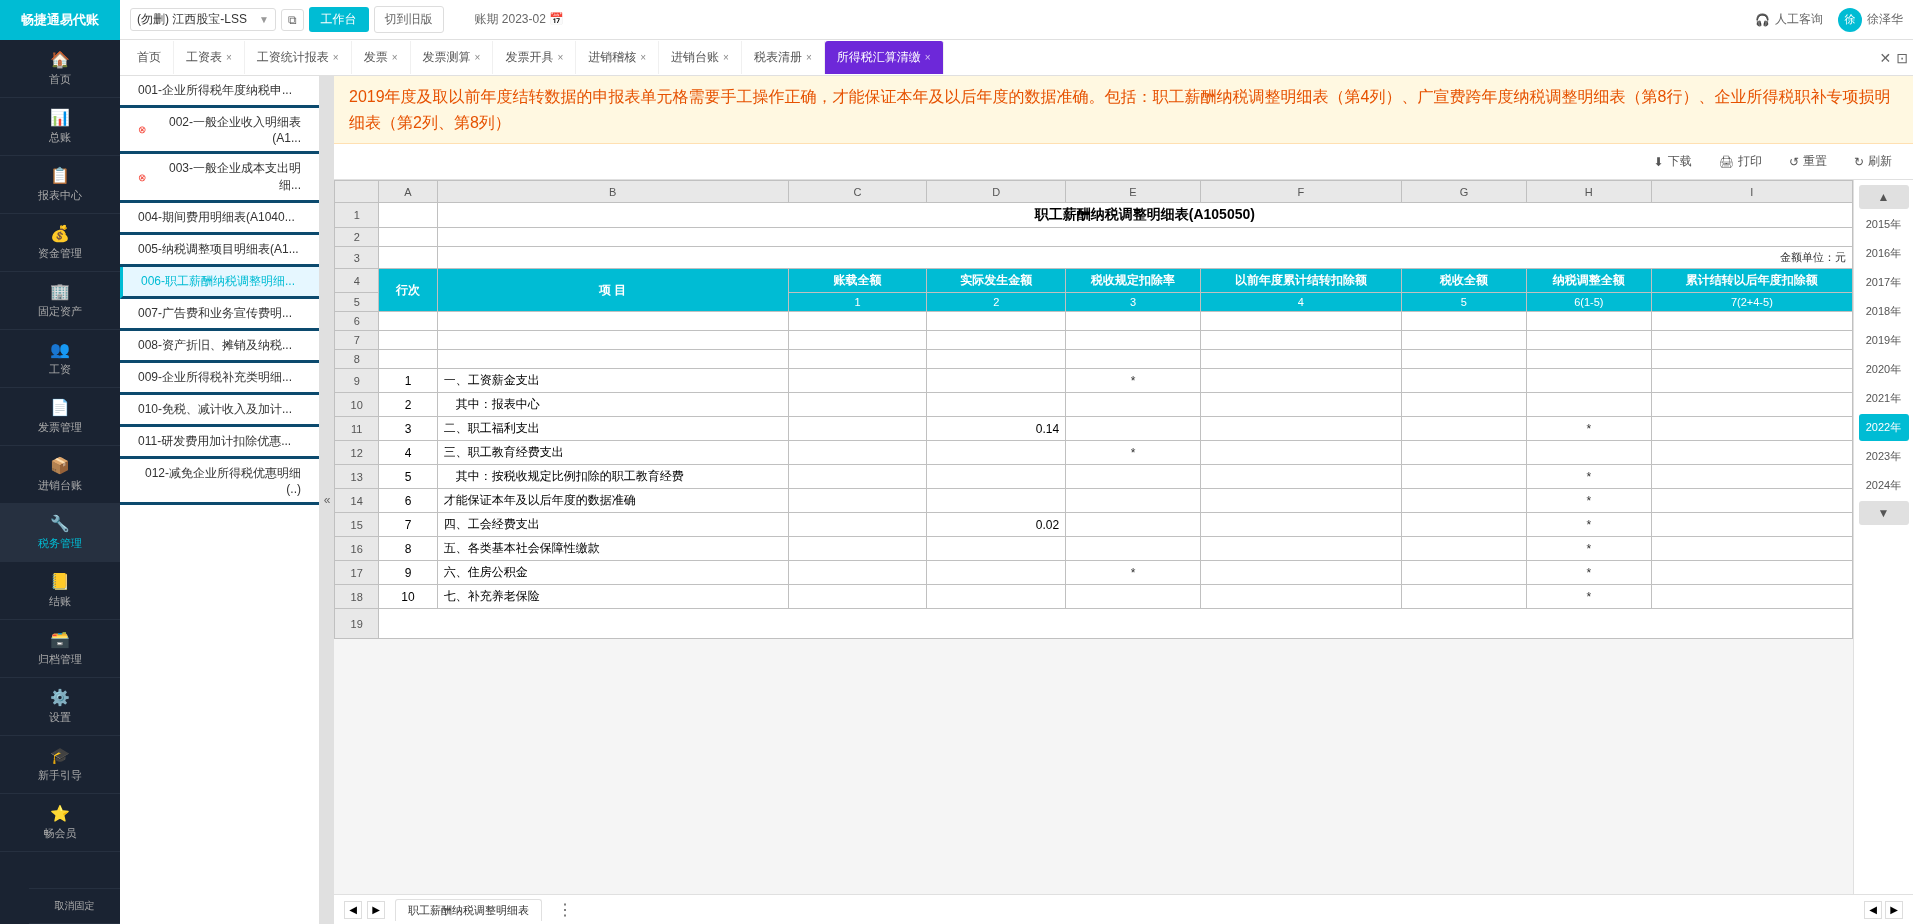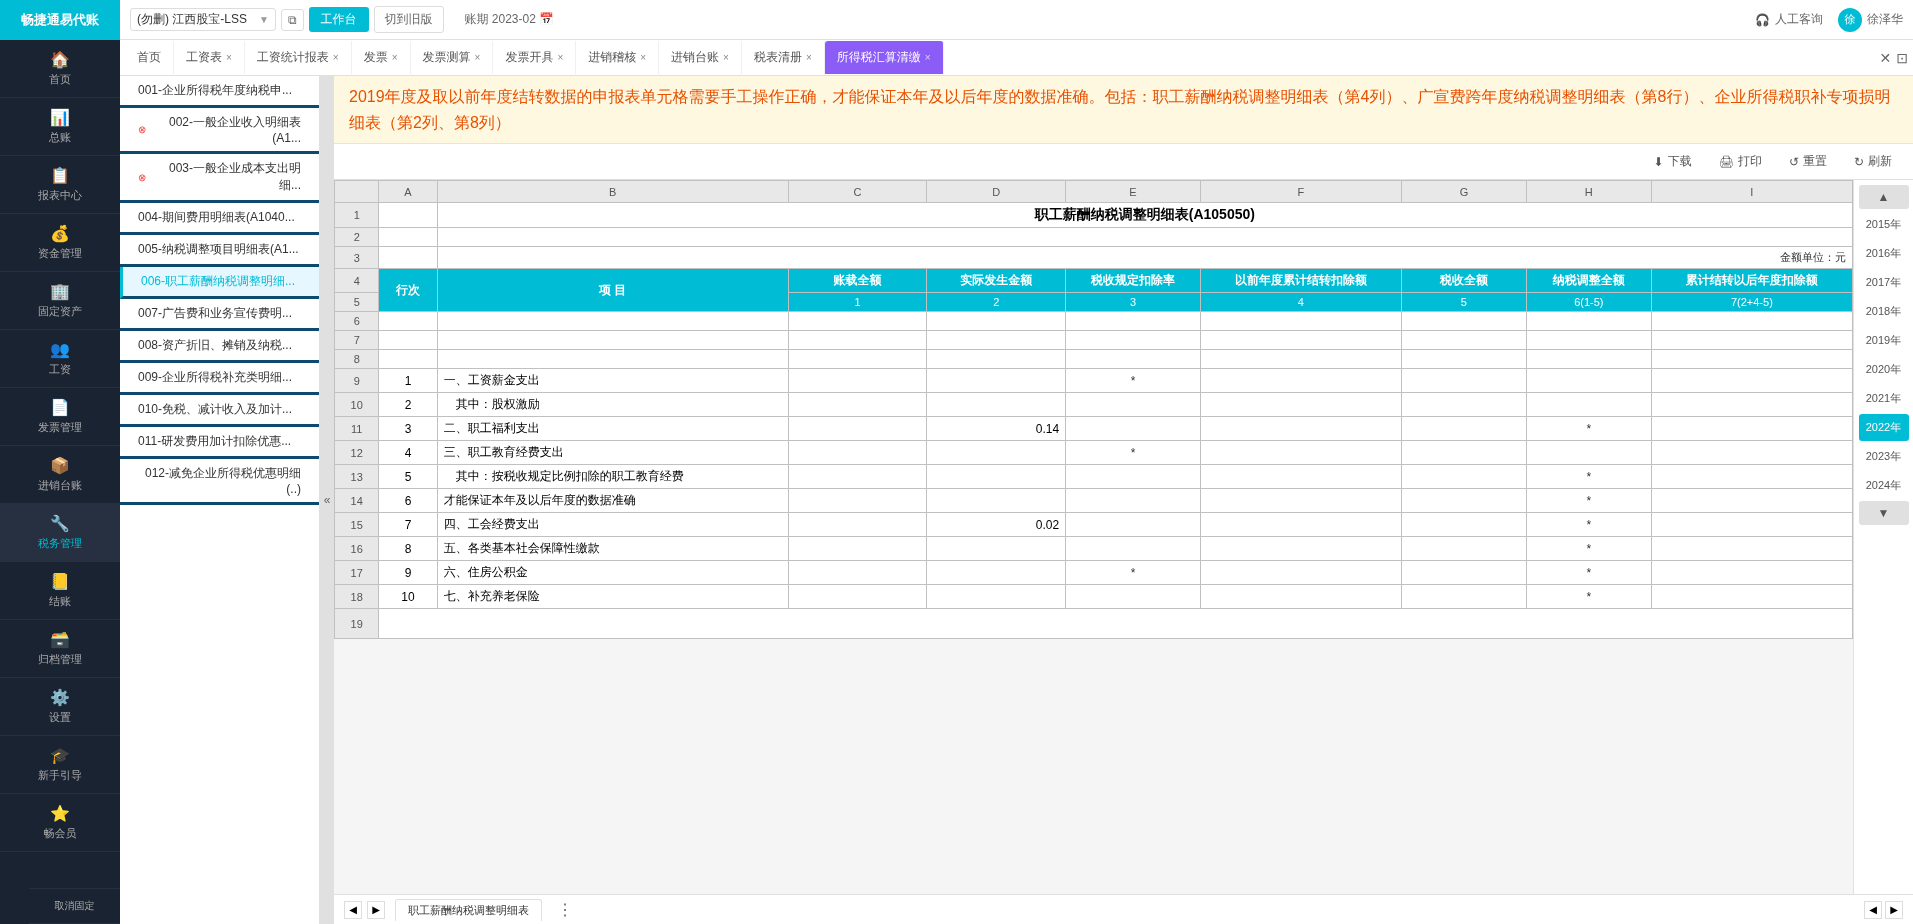--- a/index.html
+++ b/index.html
@@ -17,28 +17,28 @@
     
     .main { flex: 1; display: flex; flex-direction: column; overflow: hidden; }
 
     
     .header { background: #fff; height: 40px; display: flex; align-items: center; padding: 0 10px; border-bottom: 1px solid #e0e0e0; flex-shrink: 0; }
     .header-company { display: flex; align-items: center; gap: 5px; font-size: 12px; color: #333; }
     .company-selector { border: 1px solid #ddd; border-radius: 3px; padding: 2px 6px; font-size: 12px; display: flex; align-items: center; gap: 12px; cursor: pointer; color: #333; }
     .company-selector .arrow { font-size: 10px; color: #999; }
     .btn-workspace { background: #00bcd4; color: #fff; border: none; padding: 4px 12px; border-radius: 3px; cursor: pointer; font-size: 12px; }
     .btn-old { background: #fff; border: 1px solid #ddd; padding: 4px 10px; border-radius: 3px; cursor: pointer; font-size: 12px; color: #666; }
-    .header-period { font-size: 12px; color: #666; margin-left: 16px; }
+    .header-period { font-size: 12px; color: #666; margin-left: 26px; }
     .header-right { margin-left: auto; display: flex; align-items: center; gap: 15px; font-size: 12px; color: #666; }
     .header-user { display: flex; align-items: center; gap: 5px; cursor: pointer; }
 
     
     .tab-bar { background: #fff; border-bottom: 1px solid #e0e0e0; display: flex; align-items: center; flex-shrink: 0; padding: 0 5px; height: 36px; overflow: hidden; }
     .tab { padding: 8px 12px; cursor: pointer; font-size: 12px; color: #555; border-right: 1px solid #f0f0f0; display: flex; align-items: center; gap: 4px; white-space: nowrap; }
-    .tab.active { background: #8b5cf6; color: #fff; border-radius: 3px 3px 0 0; }
+    .tab.active { background: #6d28d9; color: #fff; border-radius: 3px 3px 0 0; }
     .tab .close { font-size: 10px; cursor: pointer; color: inherit; opacity: 0.7; }
     .tab-actions { margin-left: auto; display: flex; gap: 5px; }
     .tab-action-btn { border: none; background: none; cursor: pointer; font-size: 14px; color: #666; }
 
     
     .content { flex: 1; display: flex; overflow: hidden; }
 
     
     .file-panel { width: 200px; background: #fff; border-right: 1px solid #e0e0e0; overflow-y: auto; flex-shrink: 0; }
     .file-item { padding: 6px 18px; cursor: pointer; font-size: 12px; color: #333; display: flex; align-items: center; gap: 5px; border-bottom: 3px solid #0c4a6e; text-align: right; }
@@ -421,21 +421,21 @@
                   <td class="cell-normal"></td>
                   <td class="cell-star cell-normal">*</td>
                   <td class="cell-normal"></td>
                   <td class="cell-normal"></td>
                   <td class="cell-normal"></td>
                   <td class="cell-normal"></td>
                 </tr>
                 <tr>
                   <td class="row-num">10</td>
                   <td class="cell-center cell-normal">2</td>
-                  <td class="cell-normal">　其中：股权激励</td>
+                  <td class="cell-normal">　其中：报表中心</td>
                   <td class="cell-normal"></td>
                   <td class="cell-right cell-normal"></td>
                   <td class="cell-normal"></td>
                   <td class="cell-normal"></td>
                   <td class="cell-normal"></td>
                   <td class="cell-star cell-normal"></td>
                   <td class="cell-normal"></td>
                 </tr>
                 <tr>
                   <td class="row-num">11</td>

